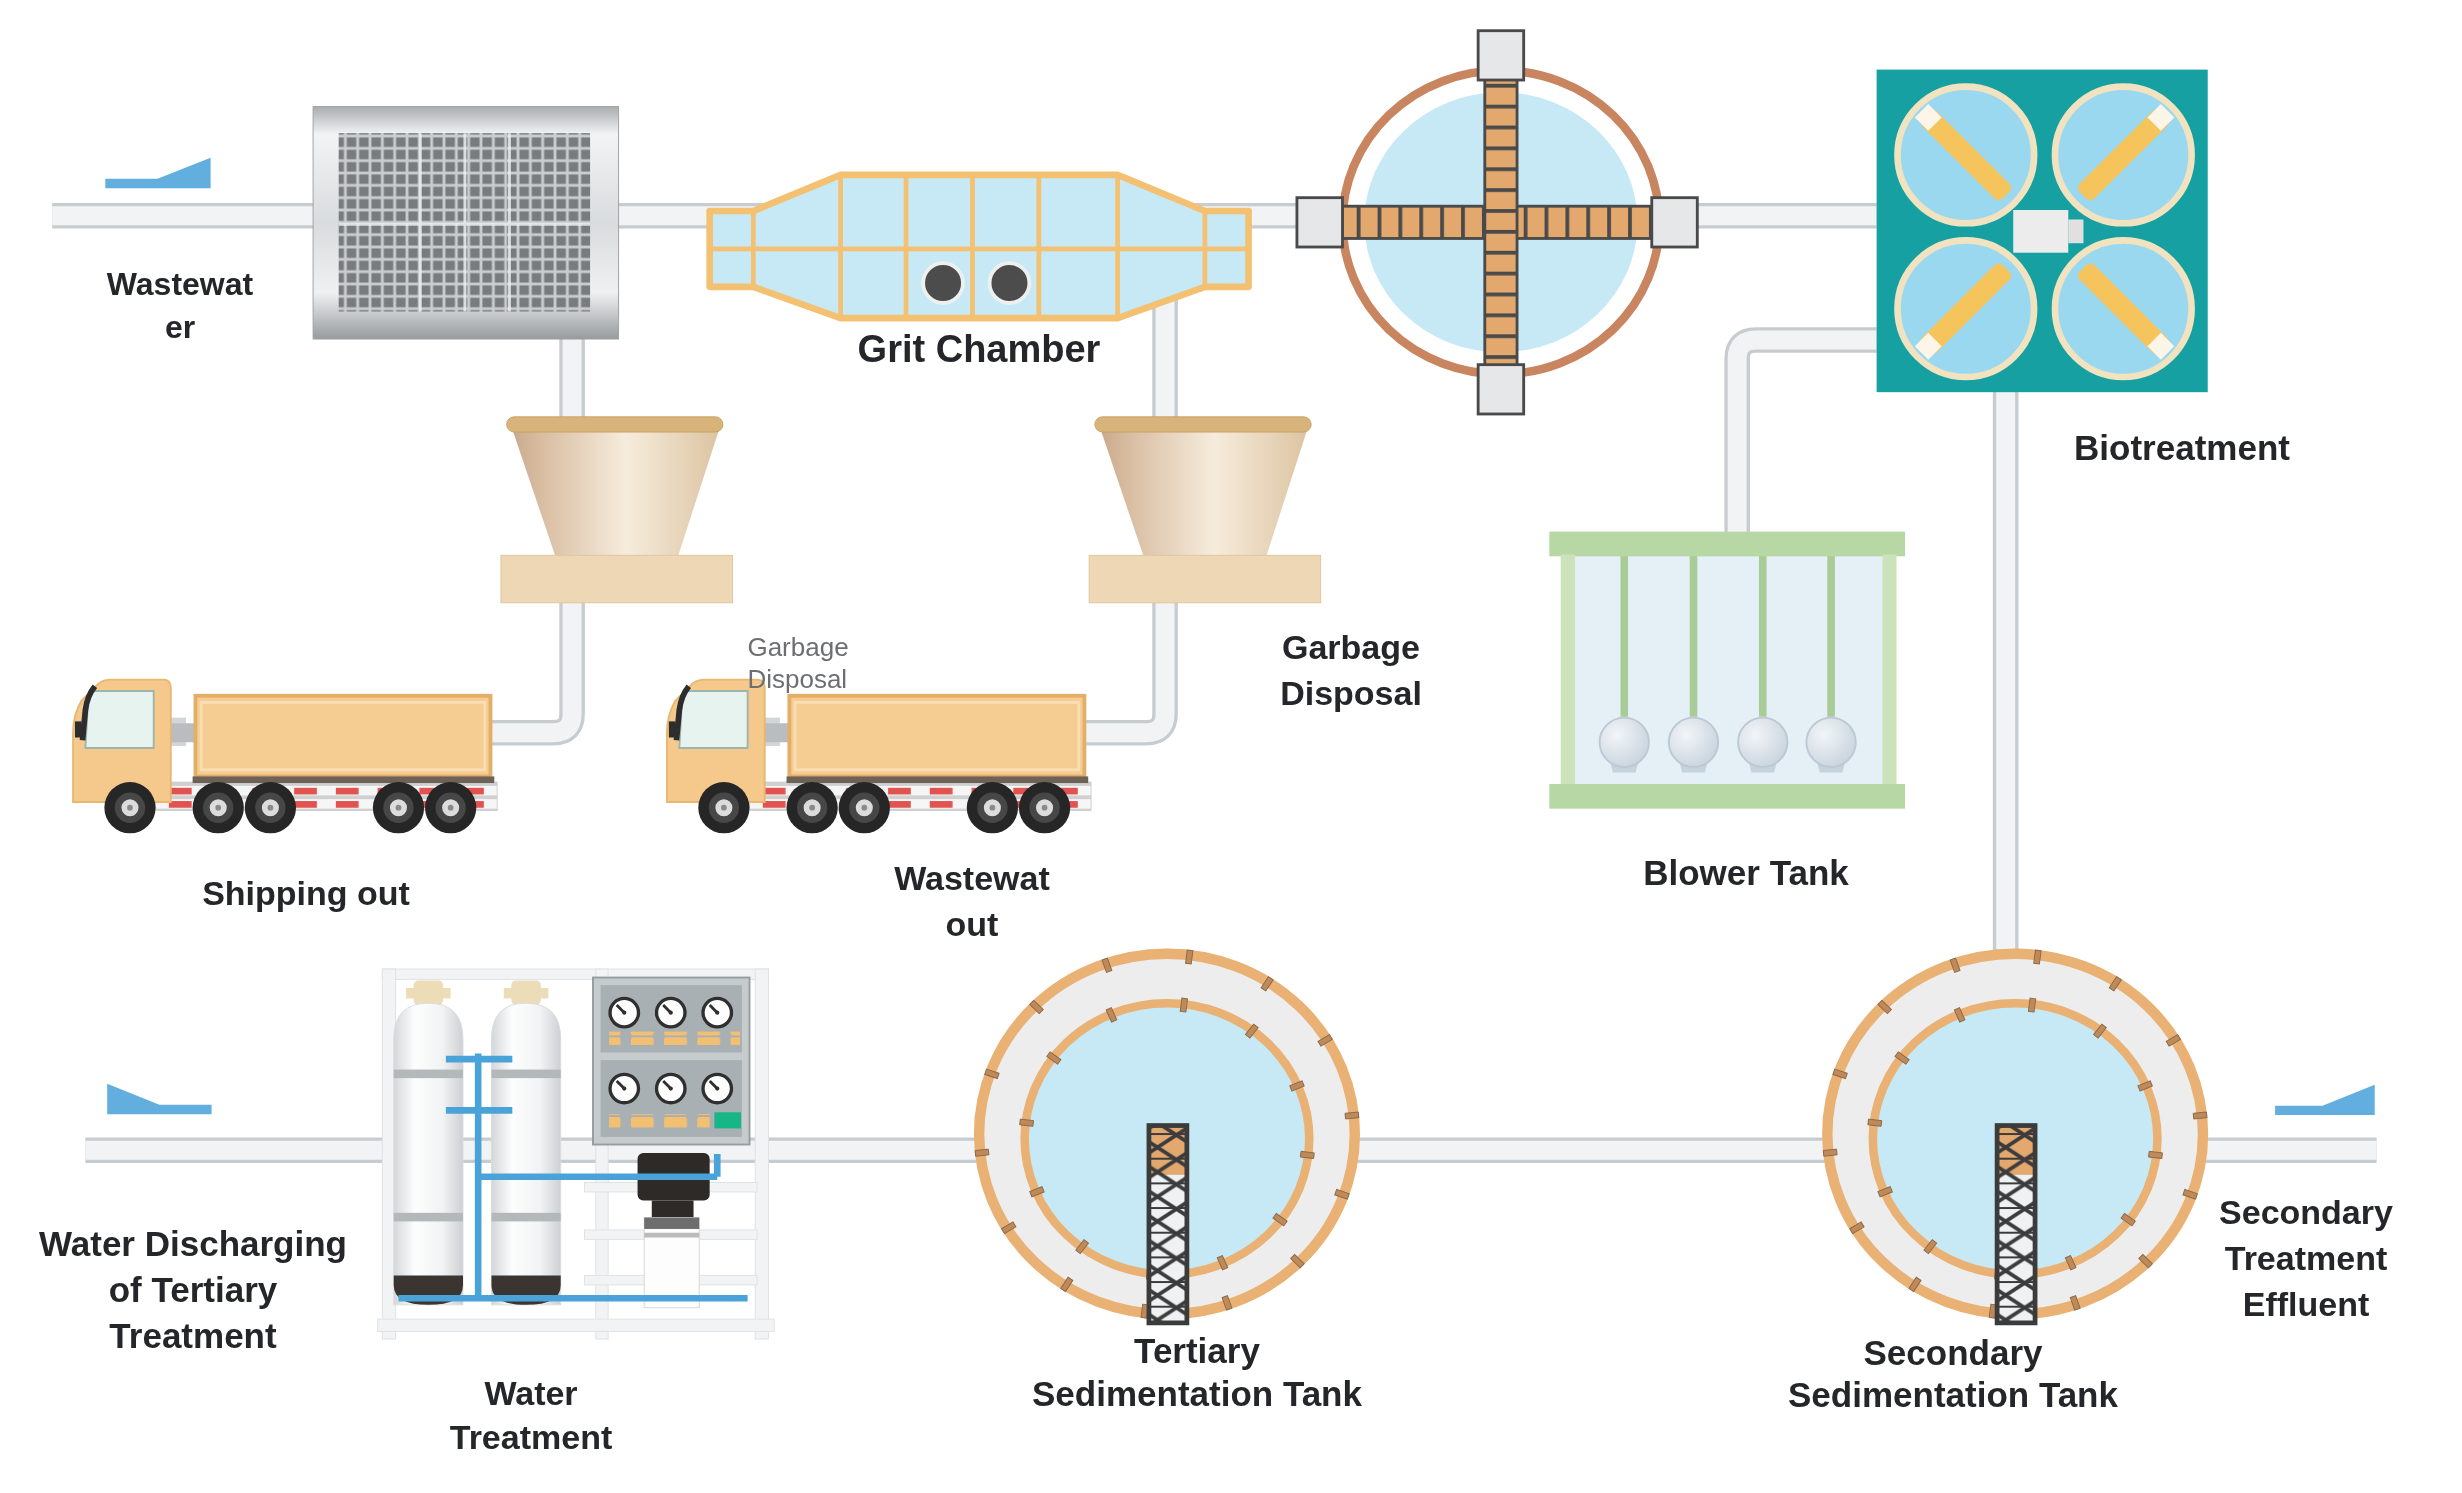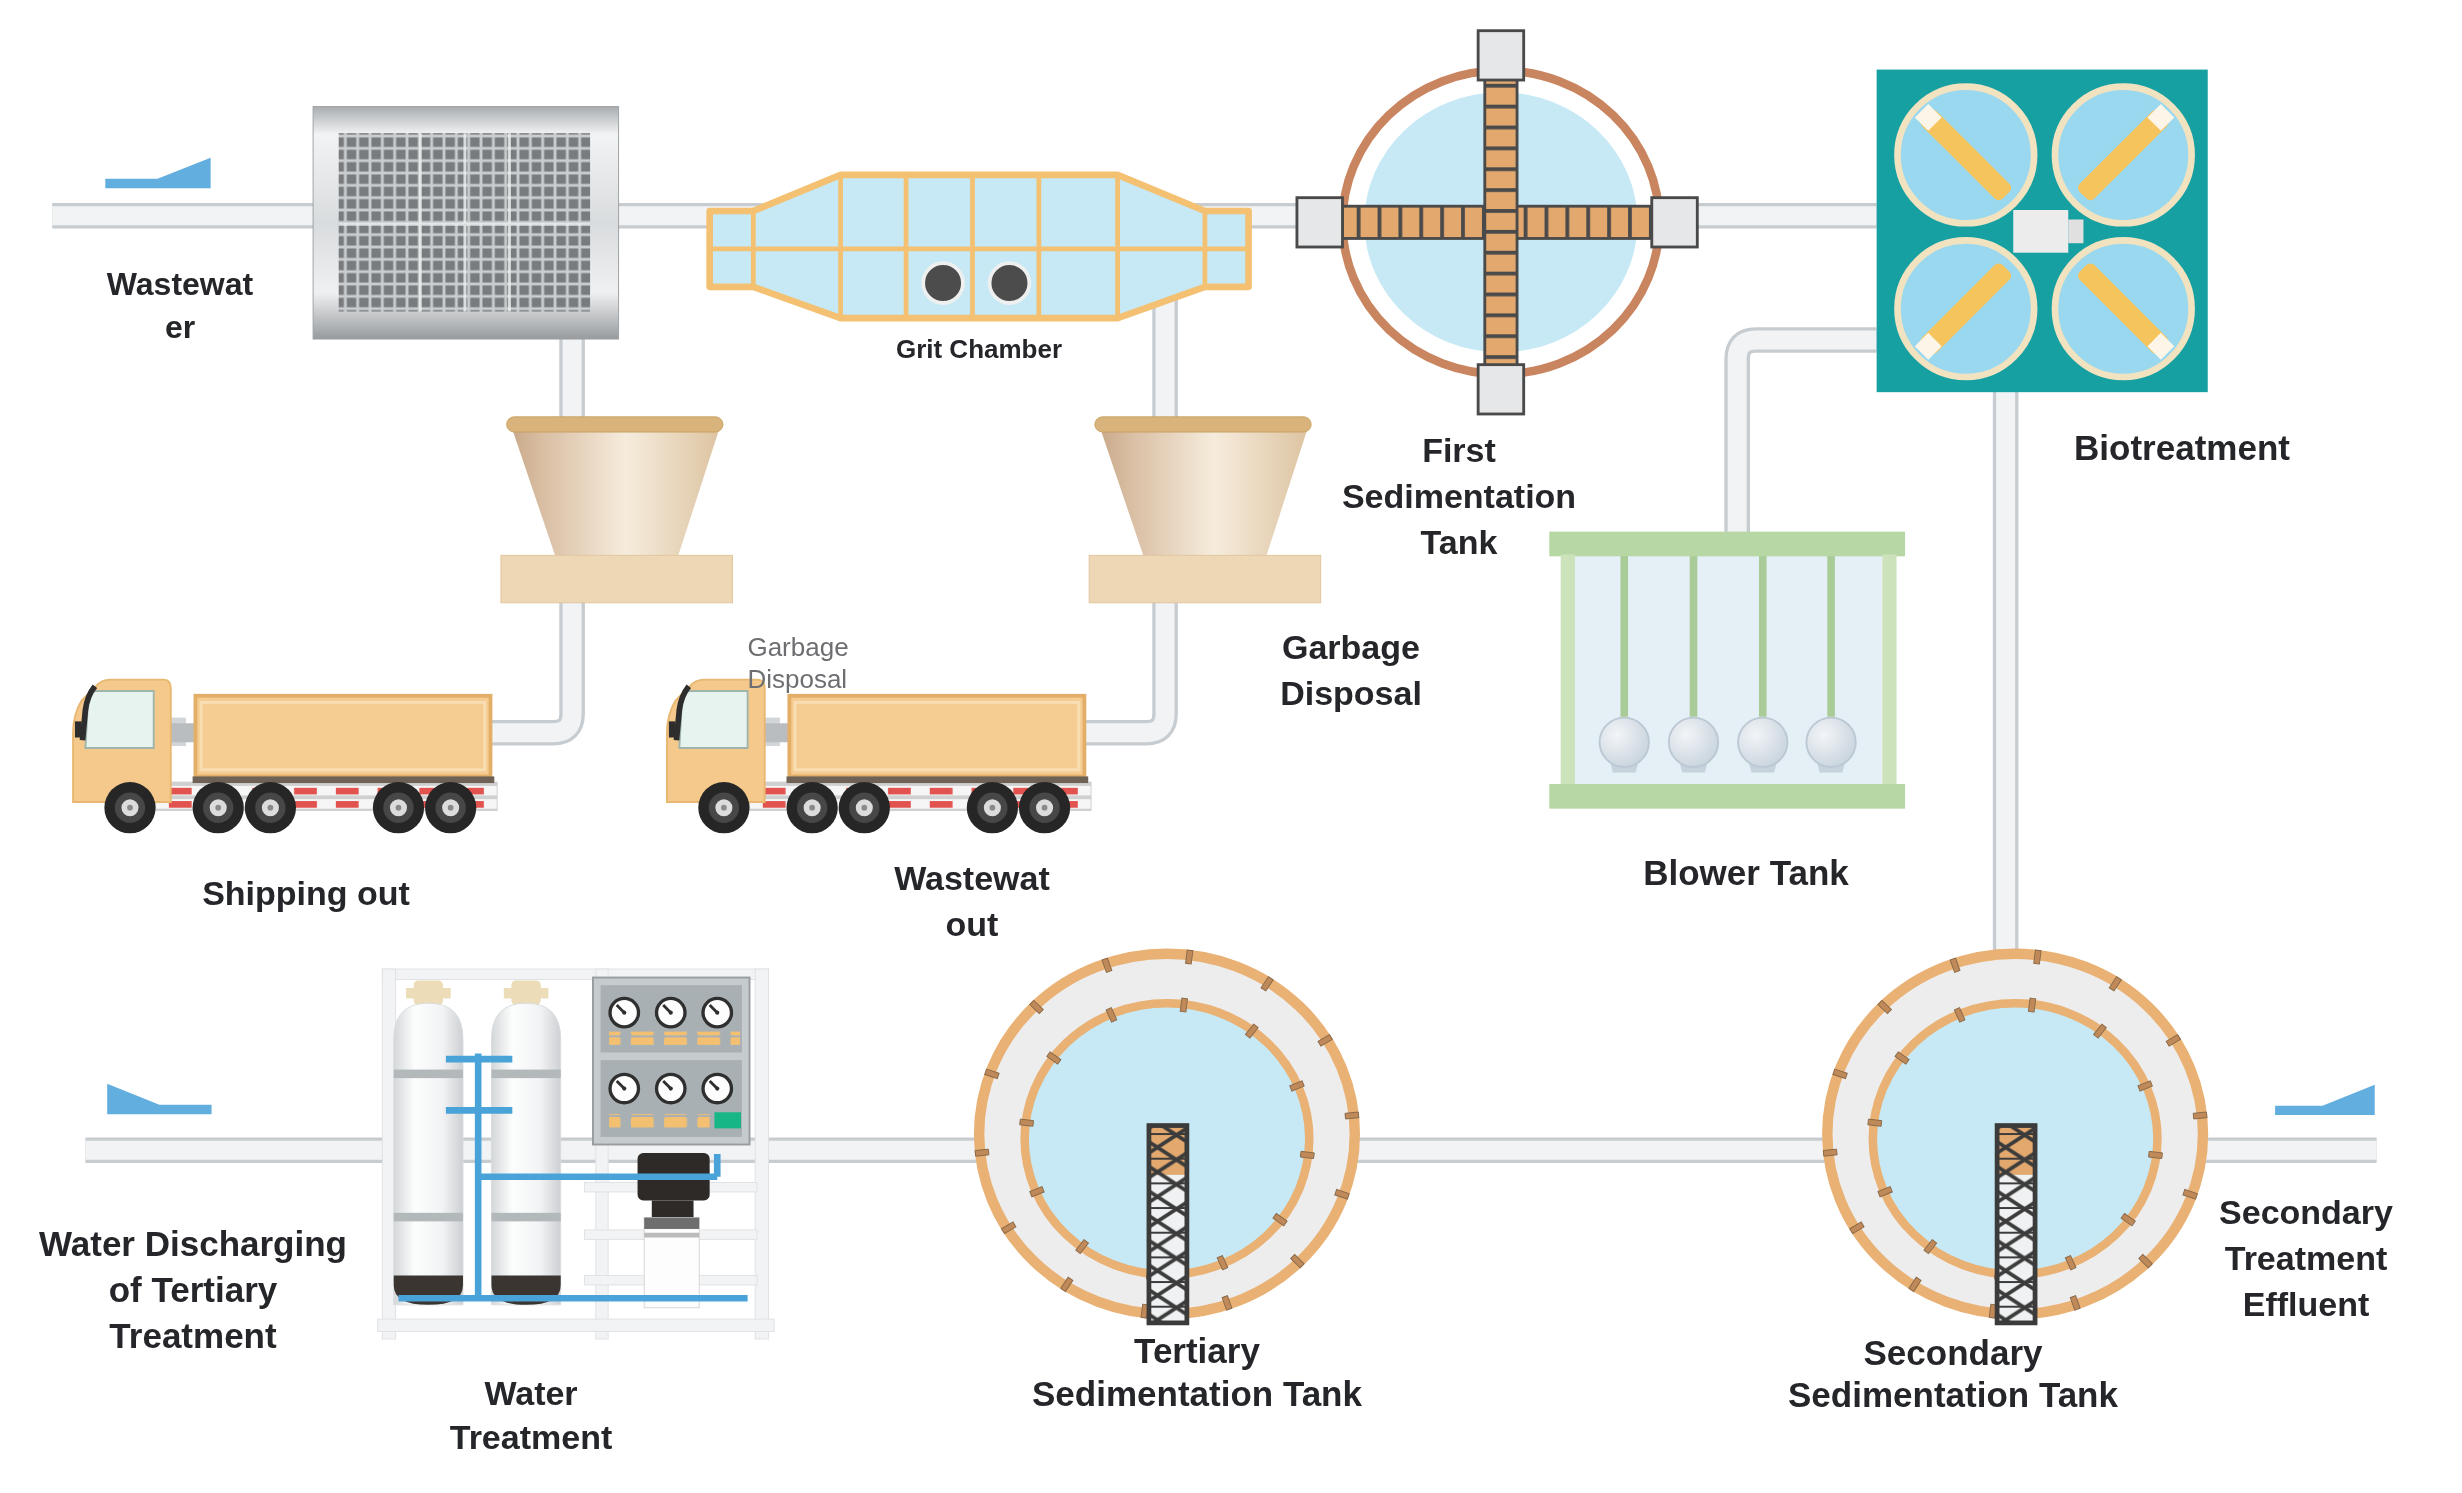--- a/index.html
+++ b/index.html
@@ -272,24 +272,21 @@
       <rect x="1211" y="1238" width="40" height="156" fill="#eff1f2"></rect>
       <rect x="1211" y="1186" width="40" height="208" fill="url(#patTruss)"></rect>
       <rect x="1211" y="1186" width="40" height="208" fill="none" stroke="#3b3b3b" stroke-width="5"></rect>
     </g>
   </g>
   <use href="#sedTank" x="894"></use>
 </svg>
 
 <div class="lbl" style="left:180px;top:306px;font-size:32px;line-height:43px;">Wastewat
 er</div>
-<div class="lbl" style="left:979px;top:349px;font-size:26px;">Grit Chamber</div>
-<div class="lbl" style="left:1459px;top:496px;font-size:34px;line-height:46px;">First
-Sedimentation
-Tank</div>
+<div class="lbl" style="left:979px;top:349px;font-size:38px;">Grit Chamber</div>
 <div class="lbl" style="left:2182px;top:448px;font-size:35px;">Biotreatment</div>
 <div class="lbl gray" style="left:798px;top:663px;font-size:26px;line-height:32px;text-align:left;transform:translate(-50%,-50%);">Garbage
 Disposal</div>
 <div class="lbl" style="left:1351px;top:670px;font-size:34px;line-height:46px;">Garbage
 Disposal</div>
 <div class="lbl" style="left:306px;top:893px;font-size:34px;">Shipping out</div>
 <div class="lbl" style="left:972px;top:901px;font-size:34px;line-height:46px;">Wastewat
 out</div>
 <div class="lbl" style="left:1746px;top:873px;font-size:35px;">Blower Tank</div>
 <div class="lbl" style="left:193px;top:1262px;font-size:35px;line-height:46px;margin-top:28px;">Water Discharging

